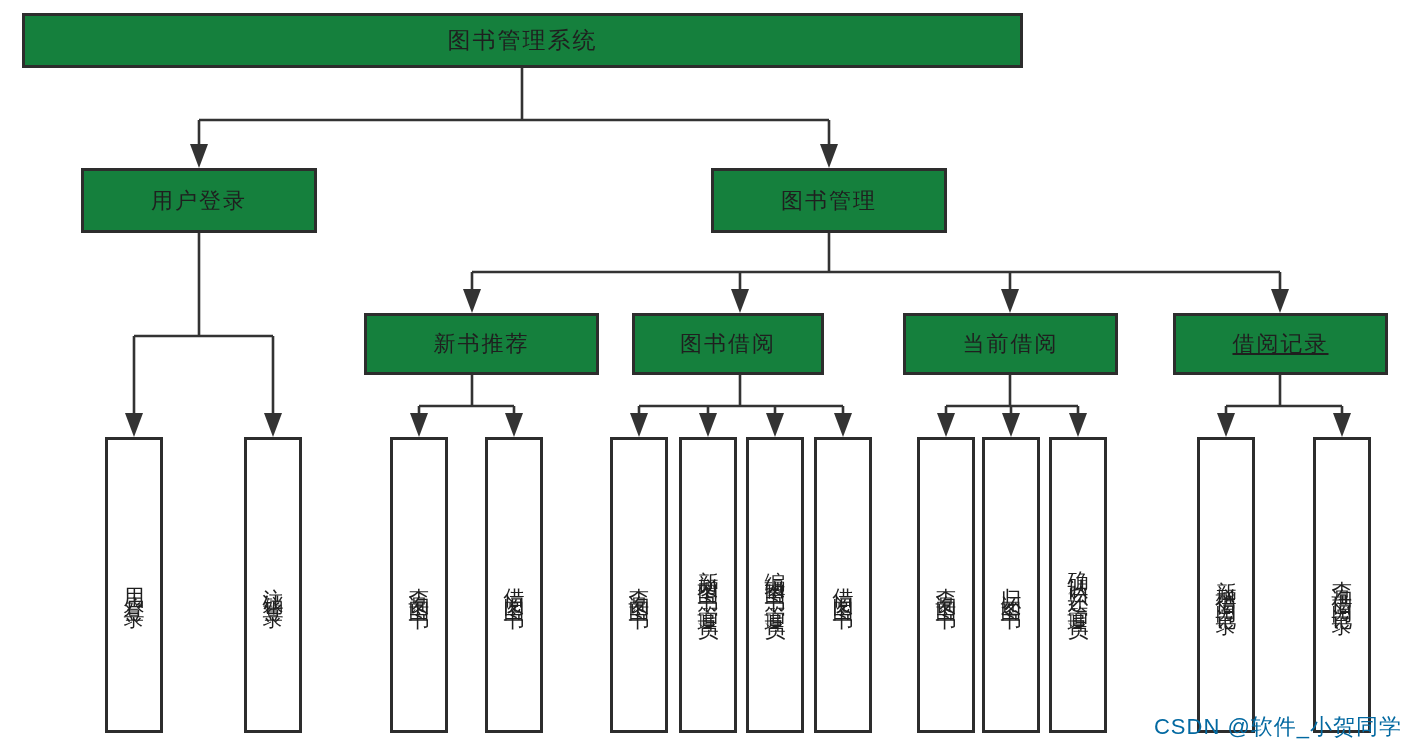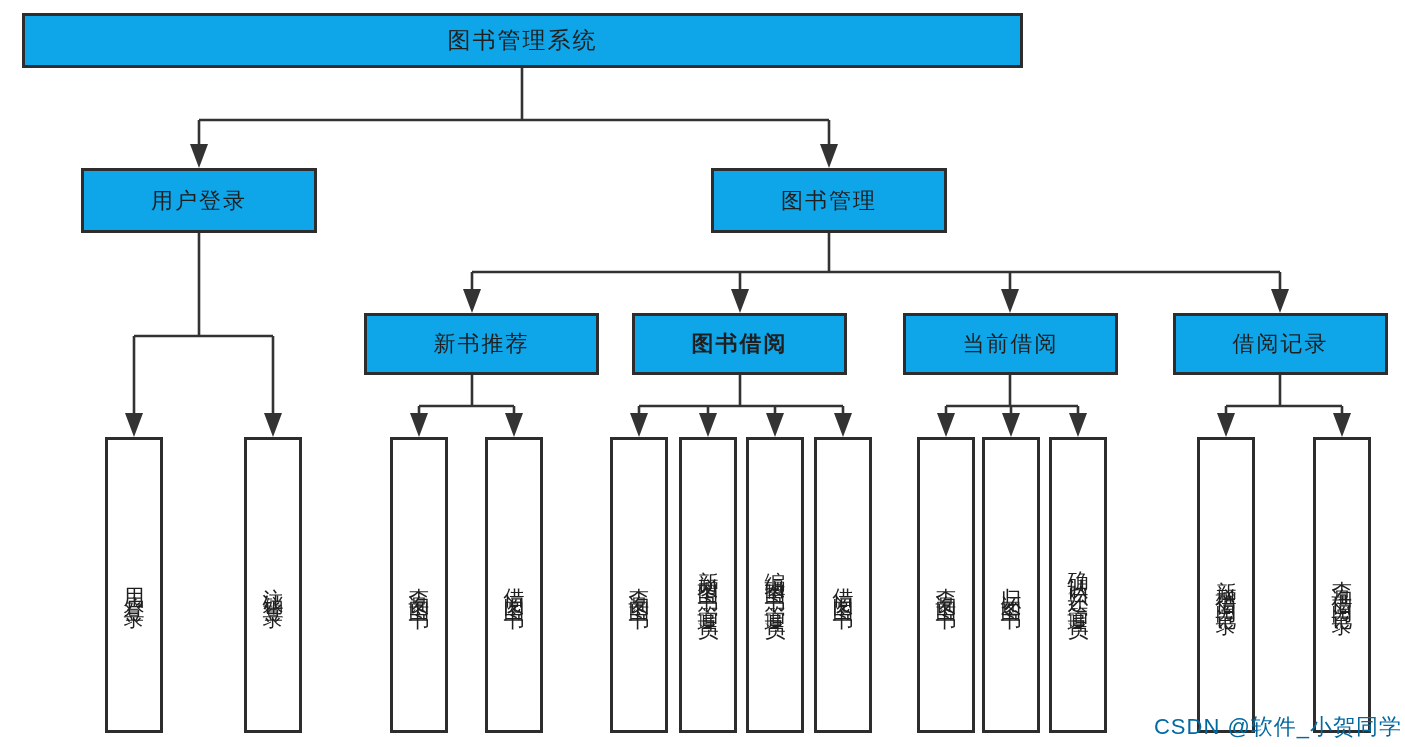--- a/index.html
+++ b/index.html
@@ -14,21 +14,21 @@
   .connector-layer {
     position: absolute;
     left: 0; top: 0;
     width: 1405px; height: 747px;
     pointer-events: none;
   }
   .node {
     position: absolute;
     box-sizing: border-box;
     border: 3px solid #2d2d2d;
-    background: #0ea5e9;
+    background: #15803d;
     display: flex;
     align-items: center;
     justify-content: center;
     font-size: 22px;
     letter-spacing: 2px;
     color: #1f1f1f;
     z-index: 2;
   }
   .node.root { font-size: 23px; }
   .leaf {
@@ -88,23 +88,23 @@
       <polygon points="1217,413 1235,413 1226,437" fill="#333333"></polygon>
       <polygon points="1333,413 1351,413 1342,437" fill="#333333"></polygon>
     </svg>
 
   <div class="node root" style="left:22px; top:13px; width:1001px; height:55px;">图书管理系统</div>
 
   <div class="node" style="left:81px; top:168px; width:236px; height:65px;">用户登录</div>
   <div class="node" style="left:711px; top:168px; width:236px; height:65px;text-align:center;">图书管理</div>
 
   <div class="node" style="left:364px; top:313px; width:235px; height:62px;">新书推荐</div>
-  <div class="node" style="left:632px; top:313px; width:215px; height:62px;font-weight:bold;">图书借阅</div>
+  <div class="node" style="left:632px; top:313px; width:192px; height:62px;">图书借阅</div>
   <div class="node" style="left:903px; top:313px; width:215px; height:62px;">当前借阅</div>
-  <div class="node" style="left:1173px; top:313px; width:215px; height:62px;">借阅记录</div>
+  <div class="node" style="left:1173px; top:313px; width:215px; height:62px;text-decoration:underline;">借阅记录</div>
 
   <div class="leaf" style="left:105px;">用户登录</div>
   <div class="leaf" style="left:244px;">注销登录</div>
 
   <div class="leaf" style="left:390px;">查询图书</div>
   <div class="leaf" style="left:485px;">借阅图书</div>
 
   <div class="leaf" style="left:610px;">查询图书</div>
   <div class="leaf" style="left:679px;">新增图书（管理员）</div>
   <div class="leaf" style="left:746px;">编辑图书（管理员）</div>

